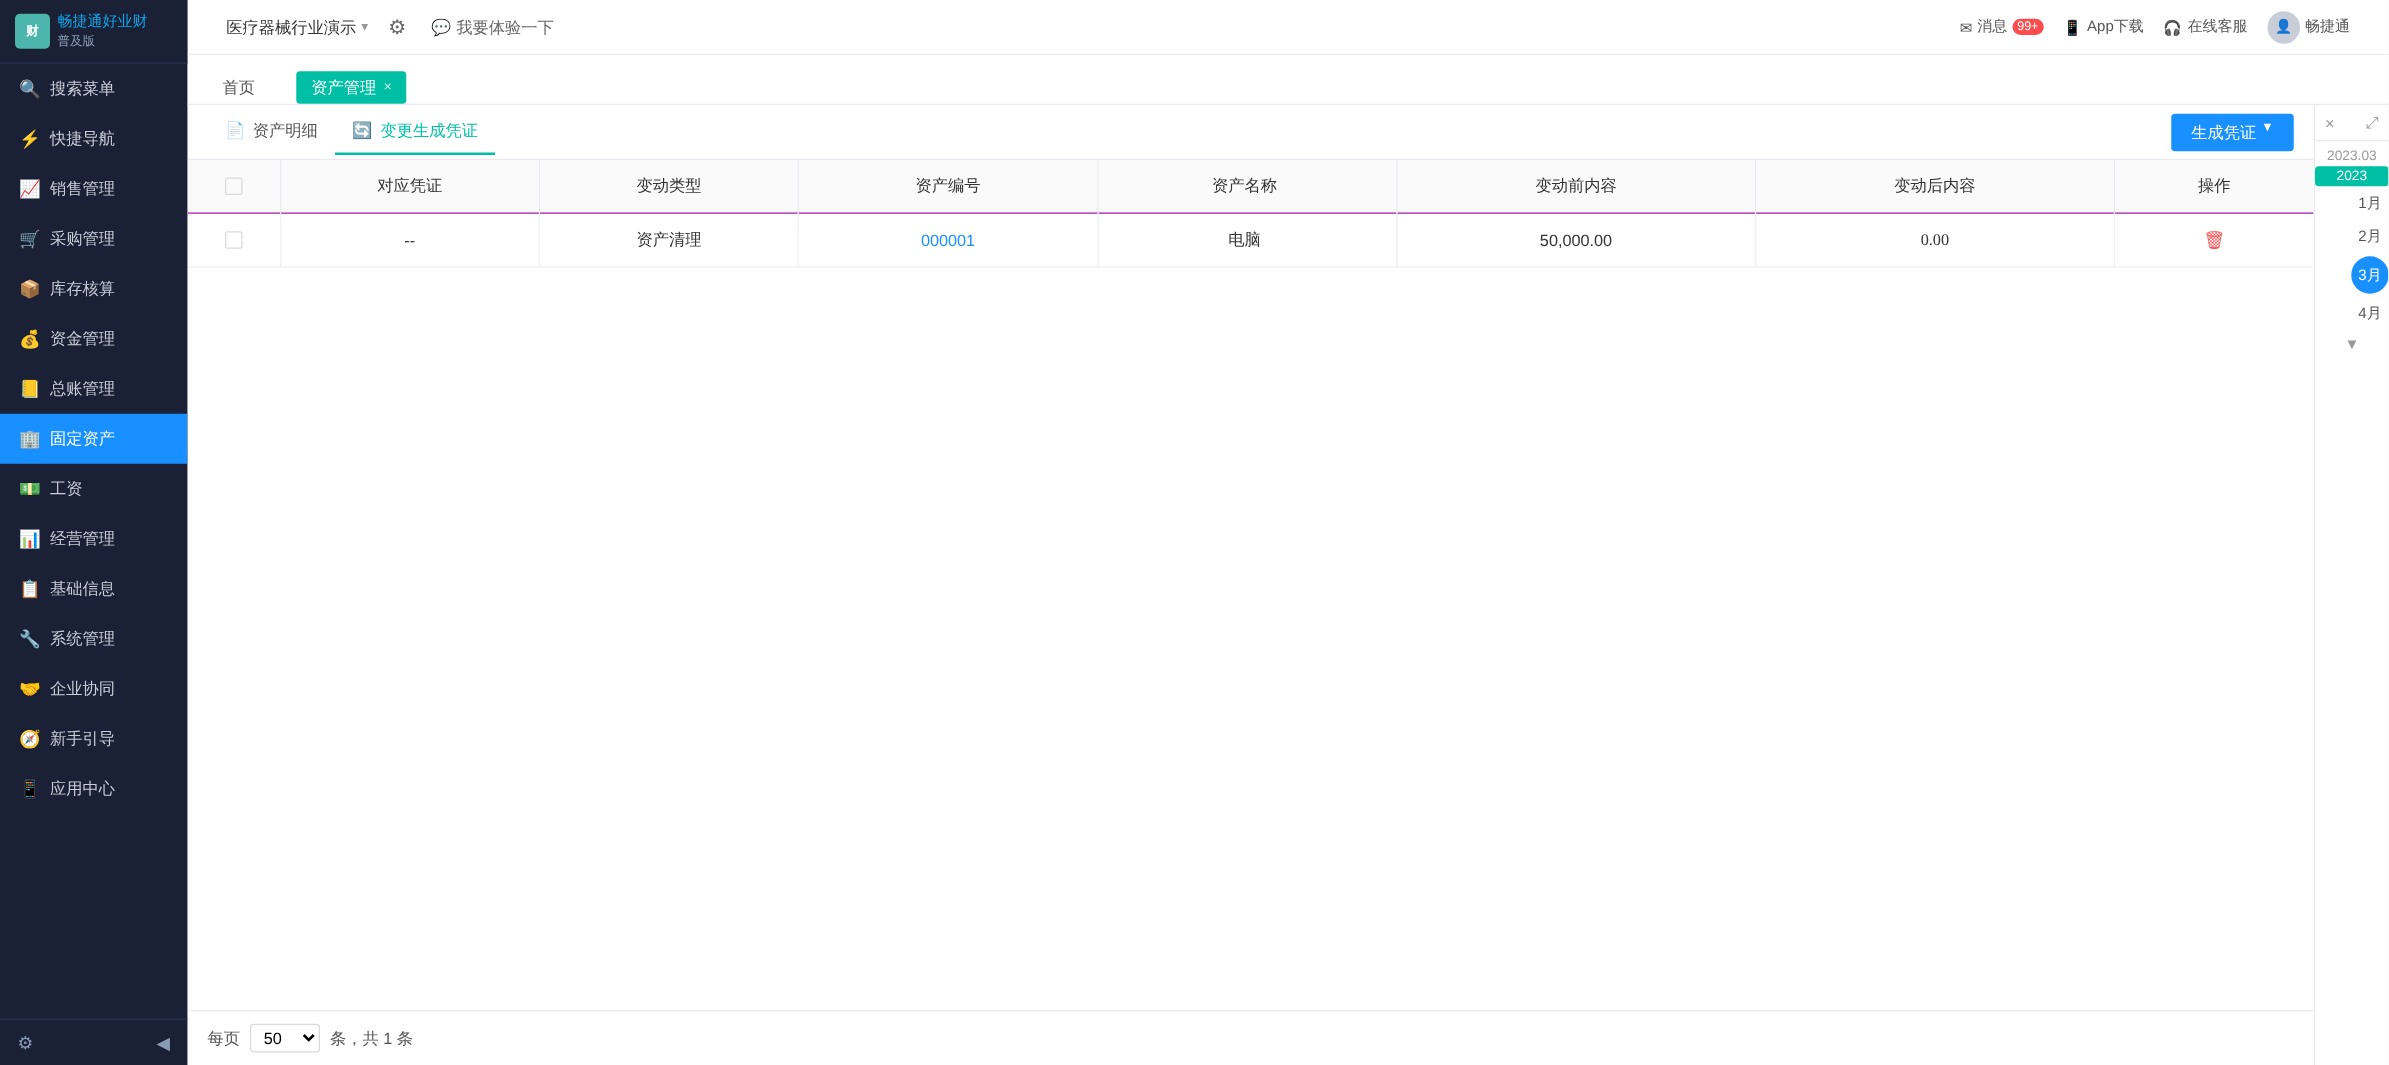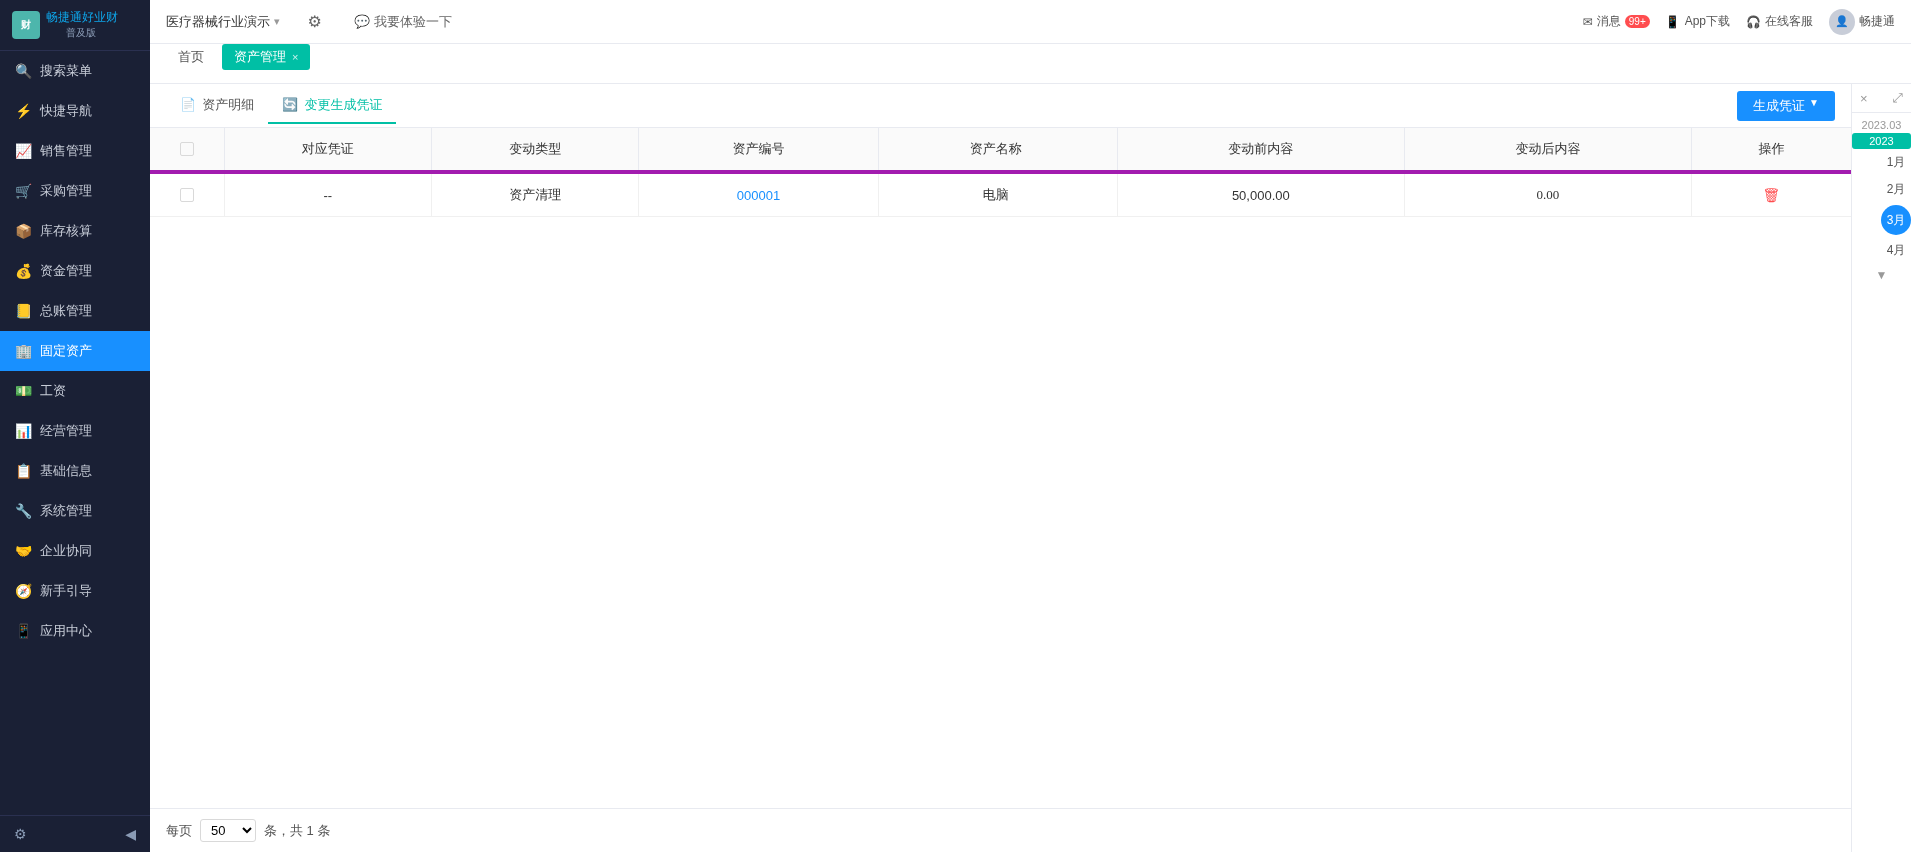--- a/index.html
+++ b/index.html
@@ -24,21 +24,21 @@
       border-bottom: 1px solid #2a3050;
     }
     .sidebar-logo-icon {
       width: 28px; height: 28px;
       background: #4db6ac;
       border-radius: 4px;
       display: flex; align-items: center; justify-content: center;
       color: #fff; font-size: 10px; font-weight: bold;
     }
     .sidebar-logo-text { font-size: 12px; color: #0ea5e9; line-height: 1.3; }
-    .sidebar-logo-sub { font-size: 10px; color: #8a9bb5; margin-left: 20px; }
+    .sidebar-logo-sub { font-size: 10px; color: #8a9bb5; }
     .sidebar-scroll { flex: 1; overflow-y: auto; overflow-x: hidden; }
     .sidebar-scroll::-webkit-scrollbar { width: 3px; }
     .sidebar-scroll::-webkit-scrollbar-thumb { background: #3a4560; }
     .sidebar-item {
       display: flex; align-items: center; gap: 8px;
       padding: 11px 16px;
       cursor: pointer;
       color: #c8cdd8;
       font-size: 13px;
       transition: background 0.2s;
@@ -60,22 +60,22 @@
       overflow: hidden;
     }
 
     
     .top-header {
       height: 44px;
       background: #fff;
       border-bottom: 1px solid #e8eaf0;
       display: flex;
       align-items: center;
-      padding: 0 16px;
-      gap: 24px;
+      padding: 0 31px;
+      gap: 12px;
     }
     .company-selector {
       display: flex; align-items: center; gap: 4px;
       font-size: 13px; color: #333; cursor: pointer;
     }
     .company-selector-arrow { color: #999; font-size: 11px; }
     .settings-icon { color: #666; cursor: pointer; font-size: 16px; margin-left: 4px; }
     .experience-btn {
       display: flex; align-items: center; gap: 4px;
       color: #666; font-size: 13px; cursor: pointer; margin-left: 8px;
@@ -92,24 +92,24 @@
       background: #ff4d4f; color: #fff; font-size: 10px;
       padding: 1px 4px; border-radius: 8px;
     }
     .avatar { width: 26px; height: 26px; background: #c8cdd8; border-radius: 50%; display: flex; align-items: center; justify-content: center; font-size: 11px; color: #666; }
 
     
     .tab-bar {
       background: #fff;
       border-bottom: 1px solid #e8eaf0;
       display: flex;
-      align-items: flex-start;
+      align-items: flex-end;
       padding: 0 16px;
       height: 40px;
-      gap: 6px;
+      gap: 21px;
     }
     .tab-home {
       padding: 4px 12px; font-size: 13px; color: #555; cursor: pointer;
     }
     .tab-active {
       background: #00bfa5;
       color: #fff;
       padding: 4px 12px;
       border-radius: 3px;
       font-size: 13px;
@@ -177,21 +177,21 @@
       background: #fff;
       margin: 0;
     }
     table {
       width: 100%;
       border-collapse: collapse;
       font-size: 13px;
     }
     thead tr {
       background: #fafafa;
-      border-bottom: 4px solid #a21caf;
+      border-bottom: 1px solid #a21caf;
     }
     thead th {
       padding: 12px 16px;
       text-align: center;
       color: #333;
       font-weight: 500;
       border-right: 1px solid #e8eaf0;
       white-space: nowrap;
     }
     thead th:last-child { border-right: none; }

